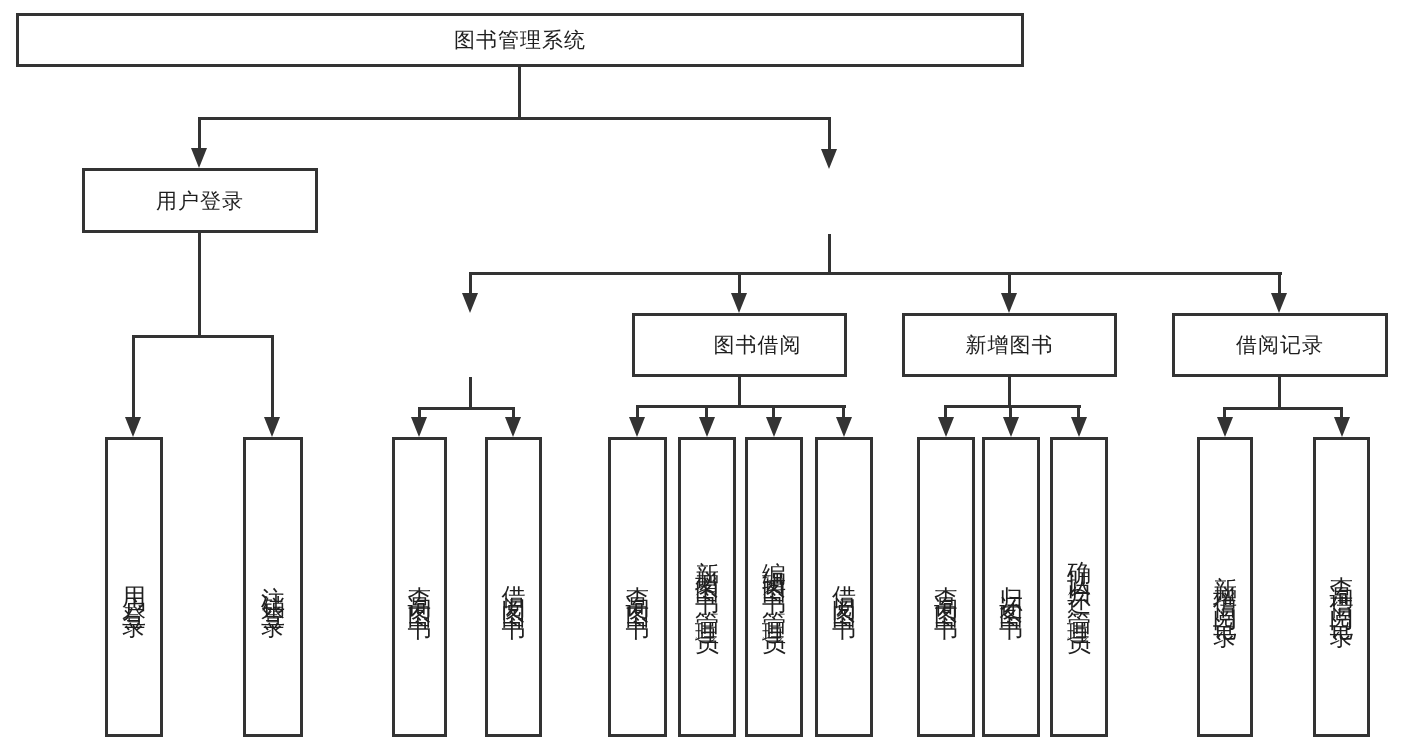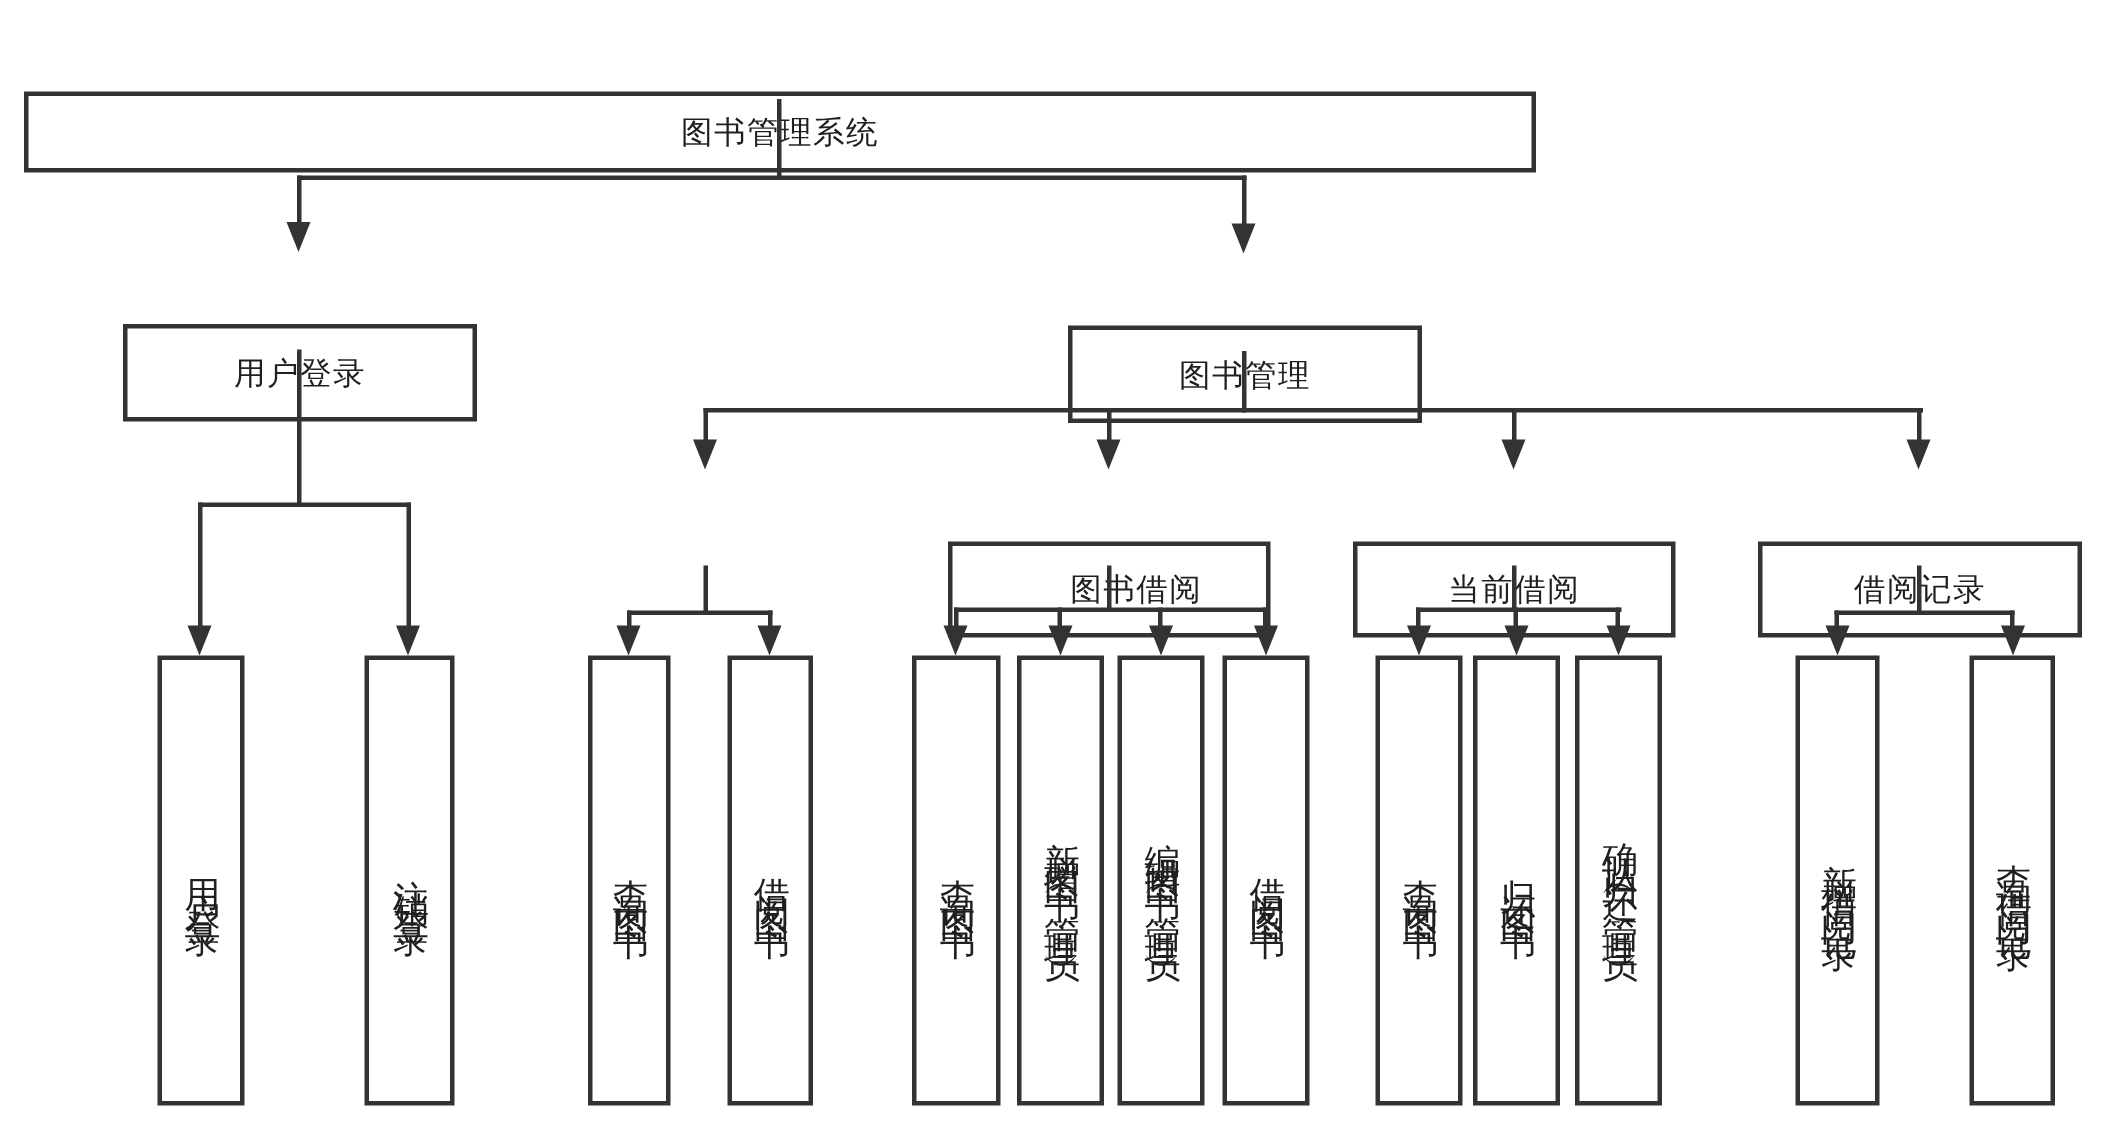--- a/index.html
+++ b/index.html
@@ -15,21 +15,20 @@
   
   .nbox {
     position: absolute;
     box-sizing: border-box;
     border: 3px solid #333333;
     background: #ffffff;
     display: flex;
     align-items: center;
     justify-content: center;
     color: #1f1f1f;
-    margin-top: 48px;
   }
   .hlabel { font-size: 21px; letter-spacing: 1px; white-space: nowrap; }
 
   .leaf {
     position: absolute;
     box-sizing: border-box;
     border: 3px solid #333333;
     background: #ffffff;
     top: 437px; height: 300px;
     display: flex;
@@ -80,23 +79,20 @@
   <div class="ln v" style="left:518px; top:66px; height:54px;"></div>
   <div class="ln h" style="left:198px; top:117px; width:633px;"></div>
   <div class="ln v" style="left:198px; top:117px; height:33px;"></div>
   <div class="arw" style="left:191px; top:148px;"></div>
   <div class="ln v" style="left:828px; top:117px; height:34px;"></div>
   <div class="arw" style="left:821px; top:149px;"></div>
 
   <div class="nbox" style="left:82px; top:168px; width:236px; height:65px;">
     <span class="hlabel">用户登录</span>
   </div>
-  <div class="nbox" style="left:712px; top:169px; width:236px; height:65px;">
-    <span class="hlabel">图书管理</span>
-  </div>
 
   <div class="ln v" style="left:198px; top:233px; height:105px;"></div>
   <div class="ln h" style="left:132px; top:335px; width:142px;"></div>
   <div class="ln v" style="left:132px; top:335px; height:84px;"></div>
   <div class="arw" style="left:125px; top:417px;"></div>
   <div class="ln v" style="left:271px; top:335px; height:84px;"></div>
   <div class="arw" style="left:264px; top:417px;"></div>
 
   <div class="ln v" style="left:828px; top:234px; height:41px;"></div>
   <div class="ln h" style="left:469px; top:272px; width:813px;"></div>
@@ -106,21 +102,21 @@
   <div class="arw" style="left:731px; top:293px;"></div>
   <div class="ln v" style="left:1008px; top:272px; height:23px;"></div>
   <div class="arw" style="left:1001px; top:293px;"></div>
   <div class="ln v" style="left:1278px; top:272px; height:23px;"></div>
   <div class="arw" style="left:1271px; top:293px;"></div>
 
   <div class="nbox" style="left:632px; top:313px; width:215px; height:64px;padding-left:36px;">
     <span class="hlabel">图书借阅</span>
   </div>
   <div class="nbox" style="left:902px; top:313px; width:215px; height:64px;">
-    <span class="hlabel">当前借阅</span>
+    <span class="hlabel">新增图书</span>
   </div>
   <div class="nbox" style="left:1172px; top:313px; width:216px; height:64px;">
     <span class="hlabel">借阅记录</span>
   </div>
 
   <div class="ln v" style="left:469px; top:377px; height:33px;"></div>
   <div class="ln h" style="left:418px; top:407px; width:97px;"></div>
   <div class="ln v" style="left:418px; top:407px; height:12px;"></div>
   <div class="arw" style="left:411px; top:417px;"></div>
   <div class="ln v" style="left:512px; top:407px; height:12px;"></div>

